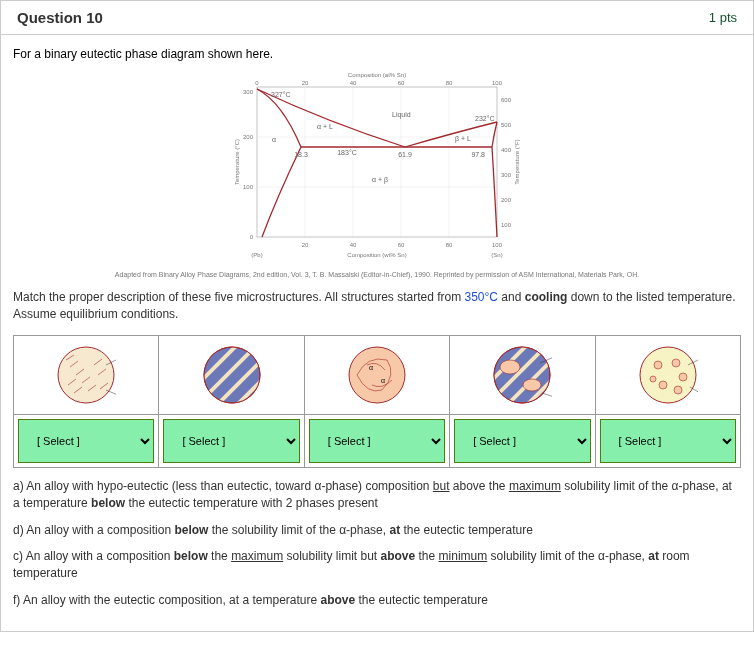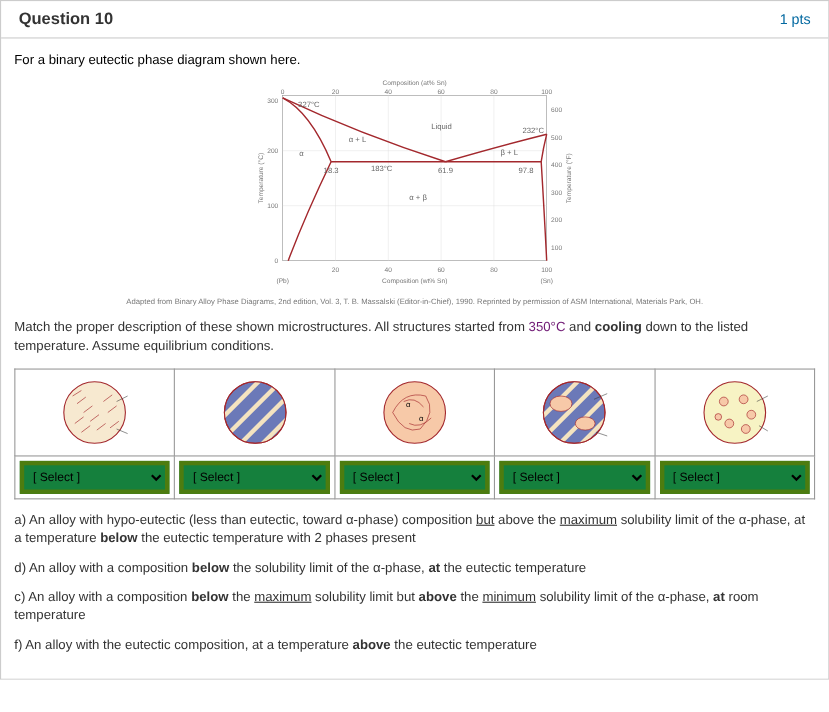--- a/index.html
+++ b/index.html
@@ -1,34 +1,34 @@
 <!DOCTYPE html>
 <html><head>
   <meta charset="utf-8">
   <style>
     * { box-sizing: border-box; margin: 0; padding: 0; }
     body { font-family: -apple-system, BlinkMacSystemFont, "Segoe UI", Arial, sans-serif; background: #fff; color: #333; font-size: 12px; }
     .container { border: 1px solid #ccc; width: 754px; }
     .header { display: flex; justify-content: space-between; align-items: center; padding: 8px 16px; border-bottom: 1px solid #ccc; }
     .header-title { font-size: 15px; font-weight: bold; color: #333; }
-    .header-pts { font-size: 13px; color: #0369a1; }
+    .header-pts { font-size: 13px; color: #14532d; }
     .content { padding: 12px; }
     .intro { font-size: 12px; color: #000000; margin-bottom: 6px; }
     .diagram-wrap { display: flex; justify-content: center; margin-bottom: 4px; }
     .diagram { width: 340px; height: 200px; position: relative; }
     .caption-area { text-align: center; font-size: 7px; color: #777; margin-bottom: 10px; line-height: 1.2; }
     .instruction { font-size: 12px; color: #333; margin-bottom: 12px; line-height: 1.4; }
     .bold { font-weight: bold; }
-    .accent { color: #701a75; }
+    .accent { color: #1d4ed8; }
     .table { width: 100%; border-collapse: collapse; border: 1px solid #999; margin-bottom: 10px; }
     .table td { border: 1px solid #999; vertical-align: top; padding: 4px 6px; text-align: center; width: 20%; }
     .micro-cell { height: 70px; display: flex; justify-content: center; align-items: center; }
     .micro-svg { width: 60px; height: 60px; }
     .select-row td { padding: 4px; }
-    select { width: 100%; font-size: 11px; padding: 4px; background: #15803d; border: 4px solid #4d7c0f; }
+    select { width: 100%; font-size: 11px; padding: 14px; background: #86efac; border: 1px solid #4d7c0f; }
     .options p { font-size: 12px; color: #333; margin: 8px 0 10px 0; line-height: 1.4; }
     .underline { text-decoration: underline; margin-top: 40px; }
     
     .pd-text { font-size: 6px; fill: #777; }
     .pd-axis { stroke: #888; stroke-width: 0.5; fill: none; }
     .pd-grid { stroke: #ddd; stroke-width: 0.4; }
     .pd-red { stroke: #a3282d; stroke-width: 1.3; fill: none; }
     .pd-lbl { font-size: 7px; fill: #666; }
   </style>
 </head>
@@ -106,21 +106,21 @@
         <text x="140" y="88" class="pd-lbl" text-anchor="middle">183°C</text>
         <text x="198" y="90" class="pd-lbl" text-anchor="middle">61.9</text>
         <text x="94" y="90" class="pd-lbl" text-anchor="middle">18.3</text>
         <text x="278" y="90" class="pd-lbl" text-anchor="end">97.8</text>
         <text x="268" y="54" class="pd-lbl">232°C</text>
       </svg>
     </div>
     <div class="caption-area">Adapted from Binary Alloy Phase Diagrams, 2nd edition, Vol. 3, T. B. Massalski (Editor-in-Chief), 1990. Reprinted by permission of ASM International, Materials Park, OH.</div>
 
     <p class="instruction">
-      <span>Match the proper description of these shown microstructures. All structures started from </span><span class="accent">350°C</span><span> and </span><span class="bold">cooling</span><span> down to the listed temperature. Assume equilibrium conditions.</span>
+      <span>Match the proper description of these five microstructures. All structures started from </span><span class="accent">350°C</span><span> and </span><span class="bold">cooling</span><span> down to the listed temperature. Assume equilibrium conditions.</span>
     </p>
 
     <table class="table">
       <tbody>
           <tr>
         <td>
               <div class="micro-cell">
           <svg class="micro-svg" viewBox="0 0 60 60">
             <circle cx="30" cy="30" r="28" fill="#f7e9d0" stroke="#a3282d"></circle>
             <g stroke="#a3282d" stroke-width="0.6">

